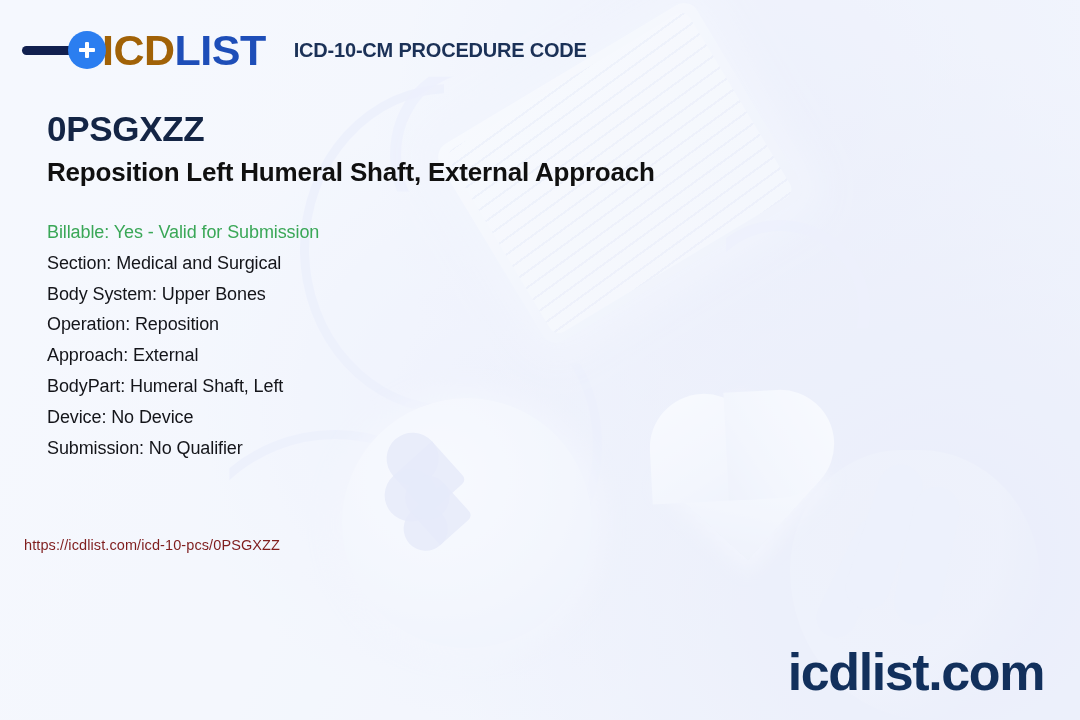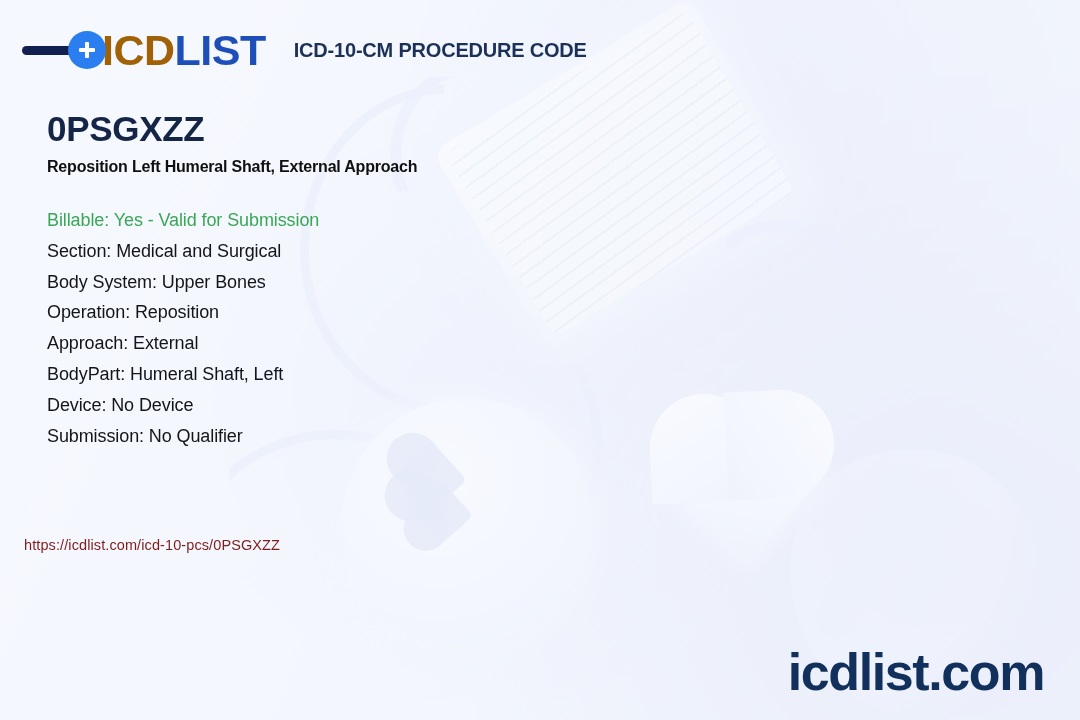--- a/index.html
+++ b/index.html
@@ -203,21 +203,21 @@
   #code {
     font-size:35px;
     font-weight:bold;
     color:#142545;
     letter-spacing:-0.3px;
     line-height:1.08;
   }
 
   #description {
     margin-top:9px;
-    font-size:16px;
+    font-size:26px;
     font-weight:bold;
     color:#101010;
     letter-spacing:-0.2px;
     line-height:1.2;
   }
 
   #details {
     margin-top:29px;
     list-style:none;
   }

